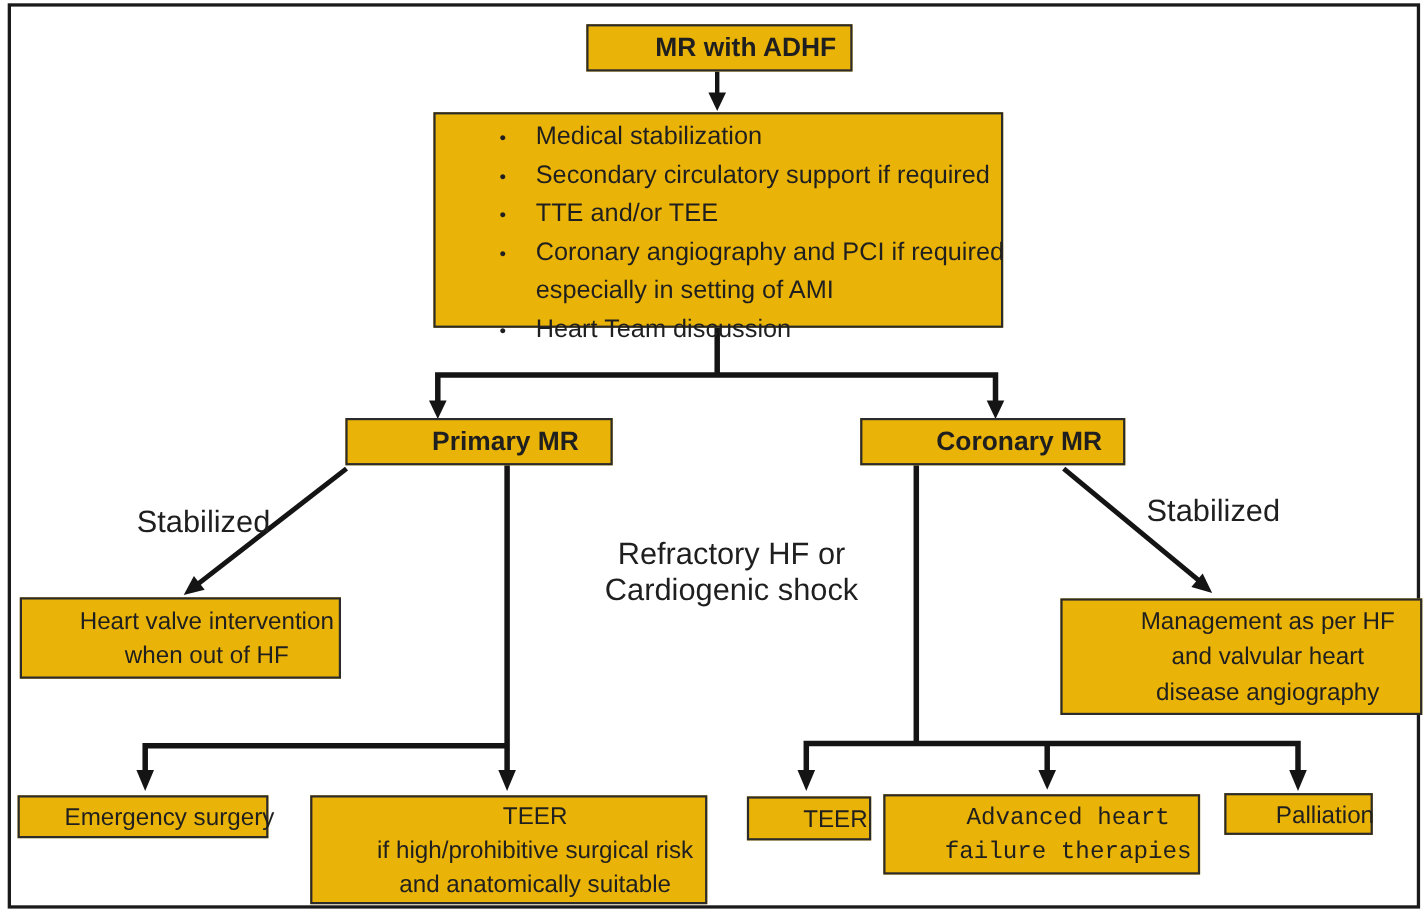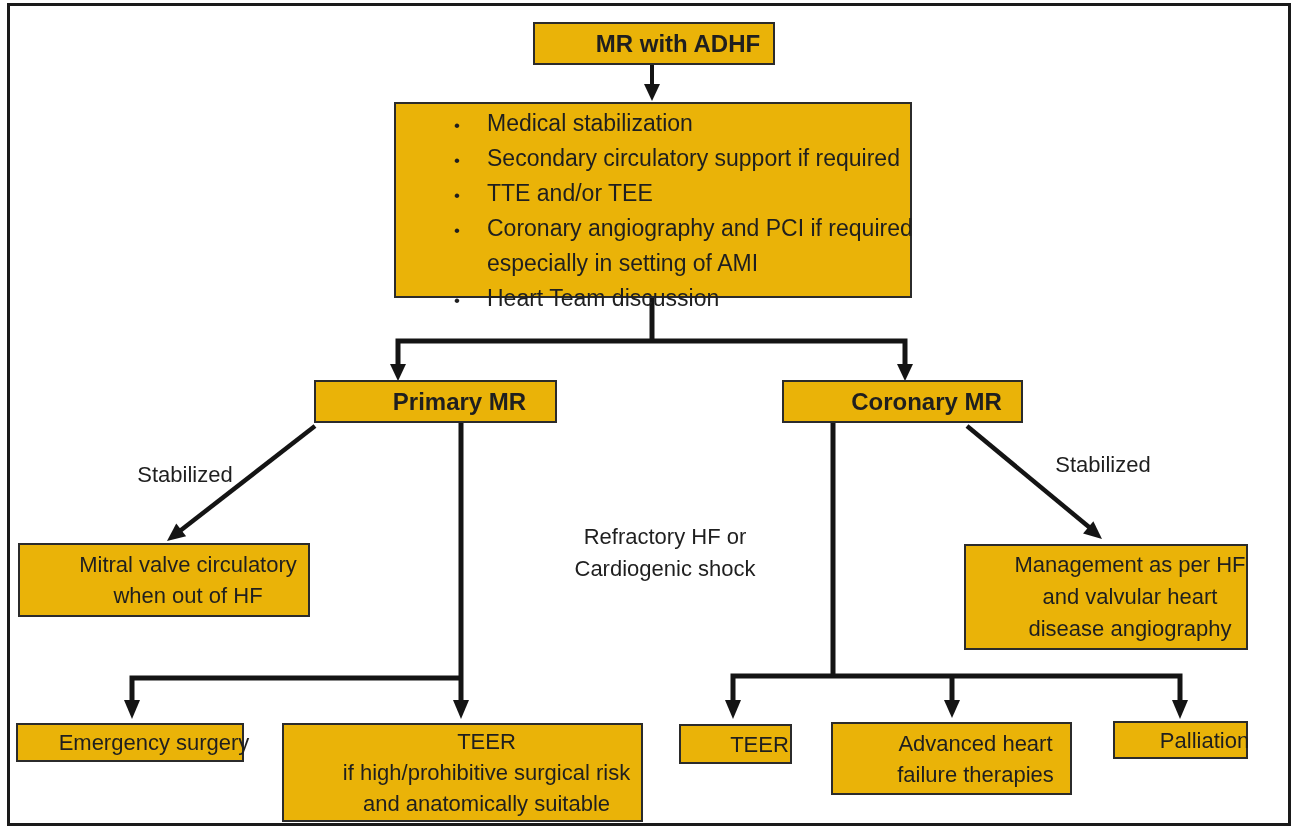--- a/index.html
+++ b/index.html
@@ -15,45 +15,45 @@
   #edges{position:absolute;left:0;top:0;width:1296px;height:834px;}
   #edges path{stroke:#141414;fill:none;}
   #edges polygon{fill:#141414;stroke:none;}
   .node{
     position:absolute;background:#eab308;border:2px solid #2b2b2b;
     display:flex;flex-direction:column;align-items:center;justify-content:center;
     text-align:center;font-size:22px;line-height:31px;white-space:nowrap;padding-left:48px;
   }
   .node.bold{font-weight:bold;font-size:24px;}
   .free-label{
-    position:absolute;text-align:center;font-size:22px;line-height:32px;white-space:nowrap;
+    position:absolute;text-align:center;font-size:28px;line-height:32px;white-space:nowrap;
   }
   
   #root-box{left:533px;top:22px;width:242px;height:43px;}
   #workup-box{
     left:394px;top:102px;width:518px;height:196px;
     align-items:stretch;justify-content:flex-start;text-align:left;
     padding-top:3px;font-size:23px;line-height:32px;
   }
   .bullet-line{display:flex;align-items:baseline;padding-left:10px;}
   .bullet-line .marker{width:33px;flex:0 0 33px;font-size:17px;}
   .bullet-line.cont .marker{visibility:hidden;}
   #primary-box{left:277px;top:380px;width:243px;height:43px;margin-left:37px;}
   #secondary-box{left:782px;top:380px;width:241px;height:43px;}
   #mitral-box{left:18px;top:543px;width:292px;height:74px;}
-  #management-box{left:964px;top:544px;width:284px;height:106px;line-height:32px;}
+  #management-box{left:964px;top:544px;width:329px;height:106px;line-height:32px;}
   #emergency-box{left:16px;top:723px;width:228px;height:39px;}
   #teer-primary-box{left:282px;top:723px;width:361px;height:99px;}
   #teer-secondary-box{left:679px;top:724px;width:113px;height:40px;}
-  #advanced-box{left:831px;top:722px;width:241px;height:73px;}
+  #advanced-box{left:803px;top:722px;width:288px;height:73px;font-family:Liberation Mono, monospace;}
   #palliation-box{left:1113px;top:721px;width:135px;height:38px;}
   
   #stabilized-left{left:105px;top:459px;width:160px;}
   #stabilized-right{left:1023px;top:449px;width:160px;}
-  #refractory-label{left:535px;top:488px;width:260px;margin-top:33px;}
+  #refractory-label{left:535px;top:488px;width:260px;}
 </style>
 </head>
 <body>
 
 <div id="canvas">
 
   <div id="outer-border"></div>
 
   <svg id="edges" viewBox="0 0 1296 834" xmlns="http://www.w3.org/2000/svg">
 
@@ -125,21 +125,21 @@
   <div class="free-label" id="stabilized-left">Stabilized</div>
 
   <div class="free-label" id="stabilized-right">Stabilized</div>
 
   <div class="free-label" id="refractory-label">
     <div>Refractory HF or</div>
     <div>Cardiogenic shock</div>
   </div>
 
   <div class="node" id="mitral-box">
-    <div>Mitral valve circulatory</div>
+    <div>Heart valve intervention</div>
     <div>when out of HF</div>
   </div>
 
   <div class="node" id="management-box">
     <div>Management as per HF</div>
     <div>and valvular heart</div>
     <div>disease angiography</div>
   </div>
 
   <div class="node" id="emergency-box">

